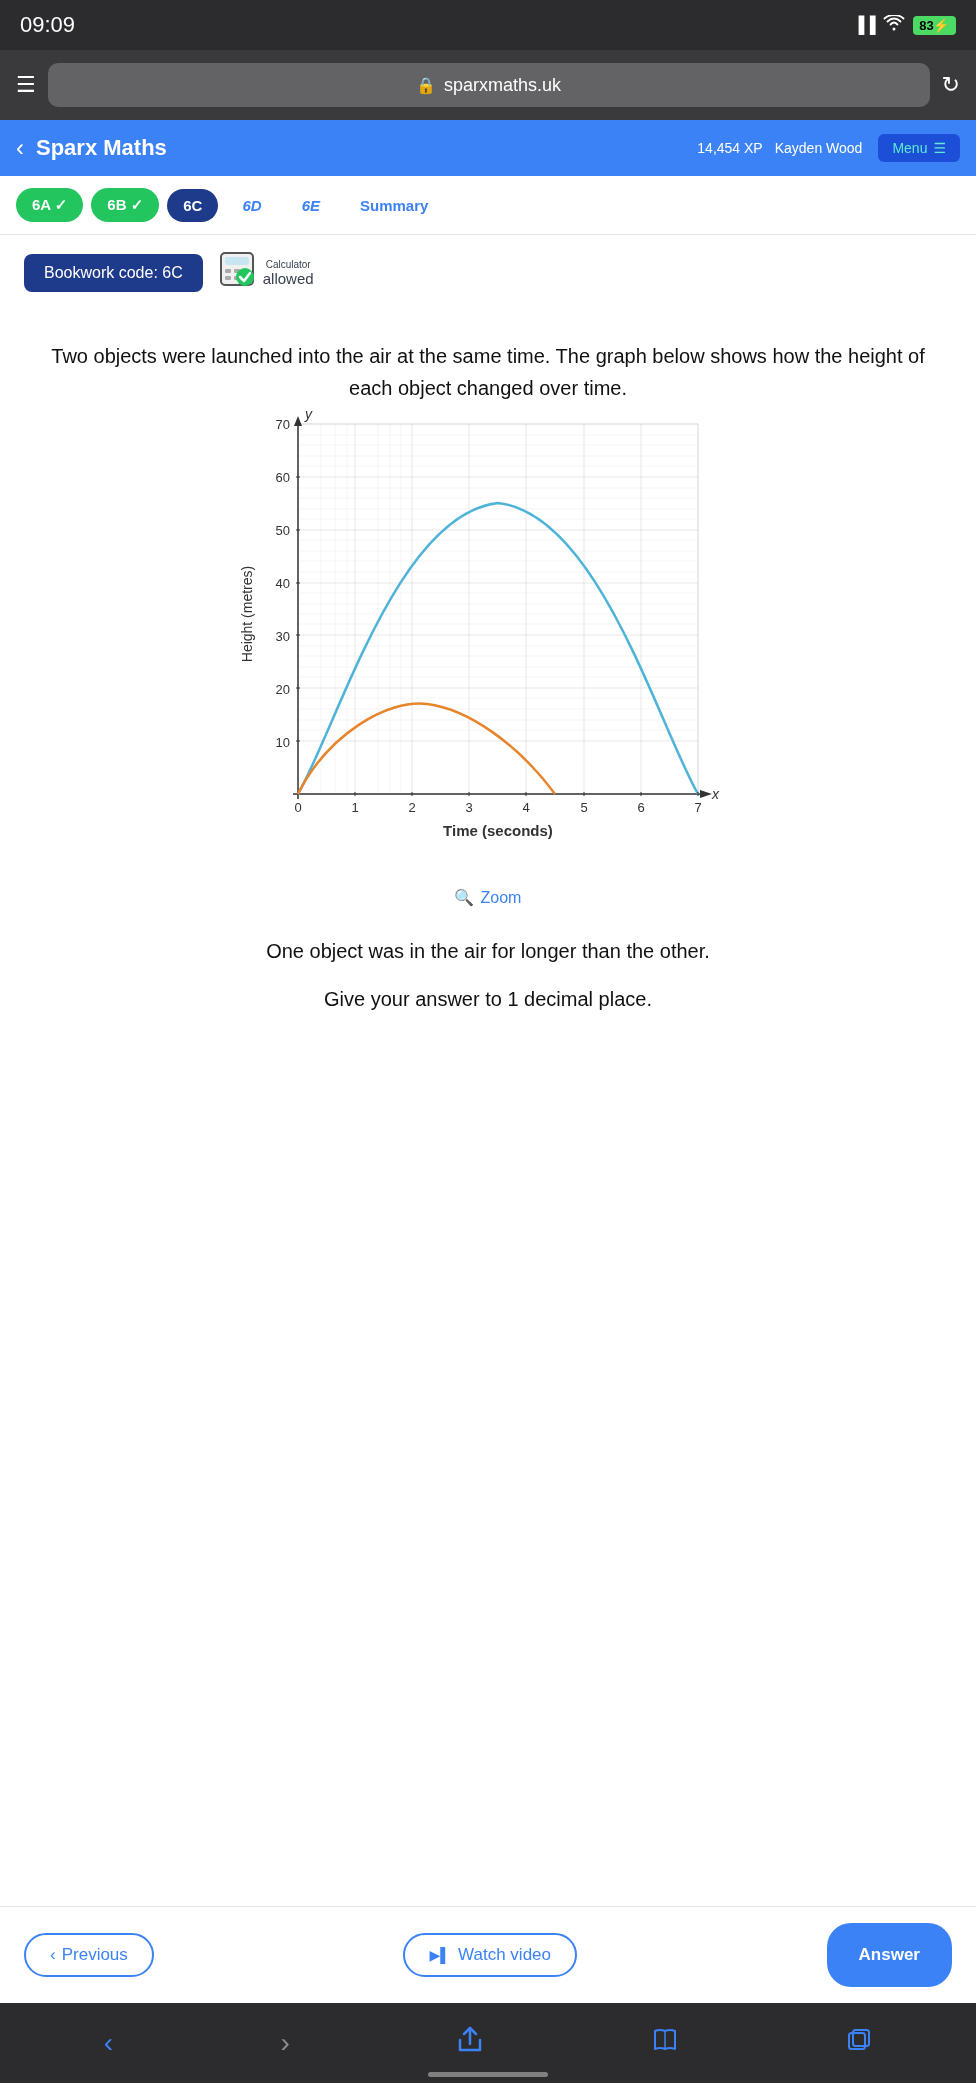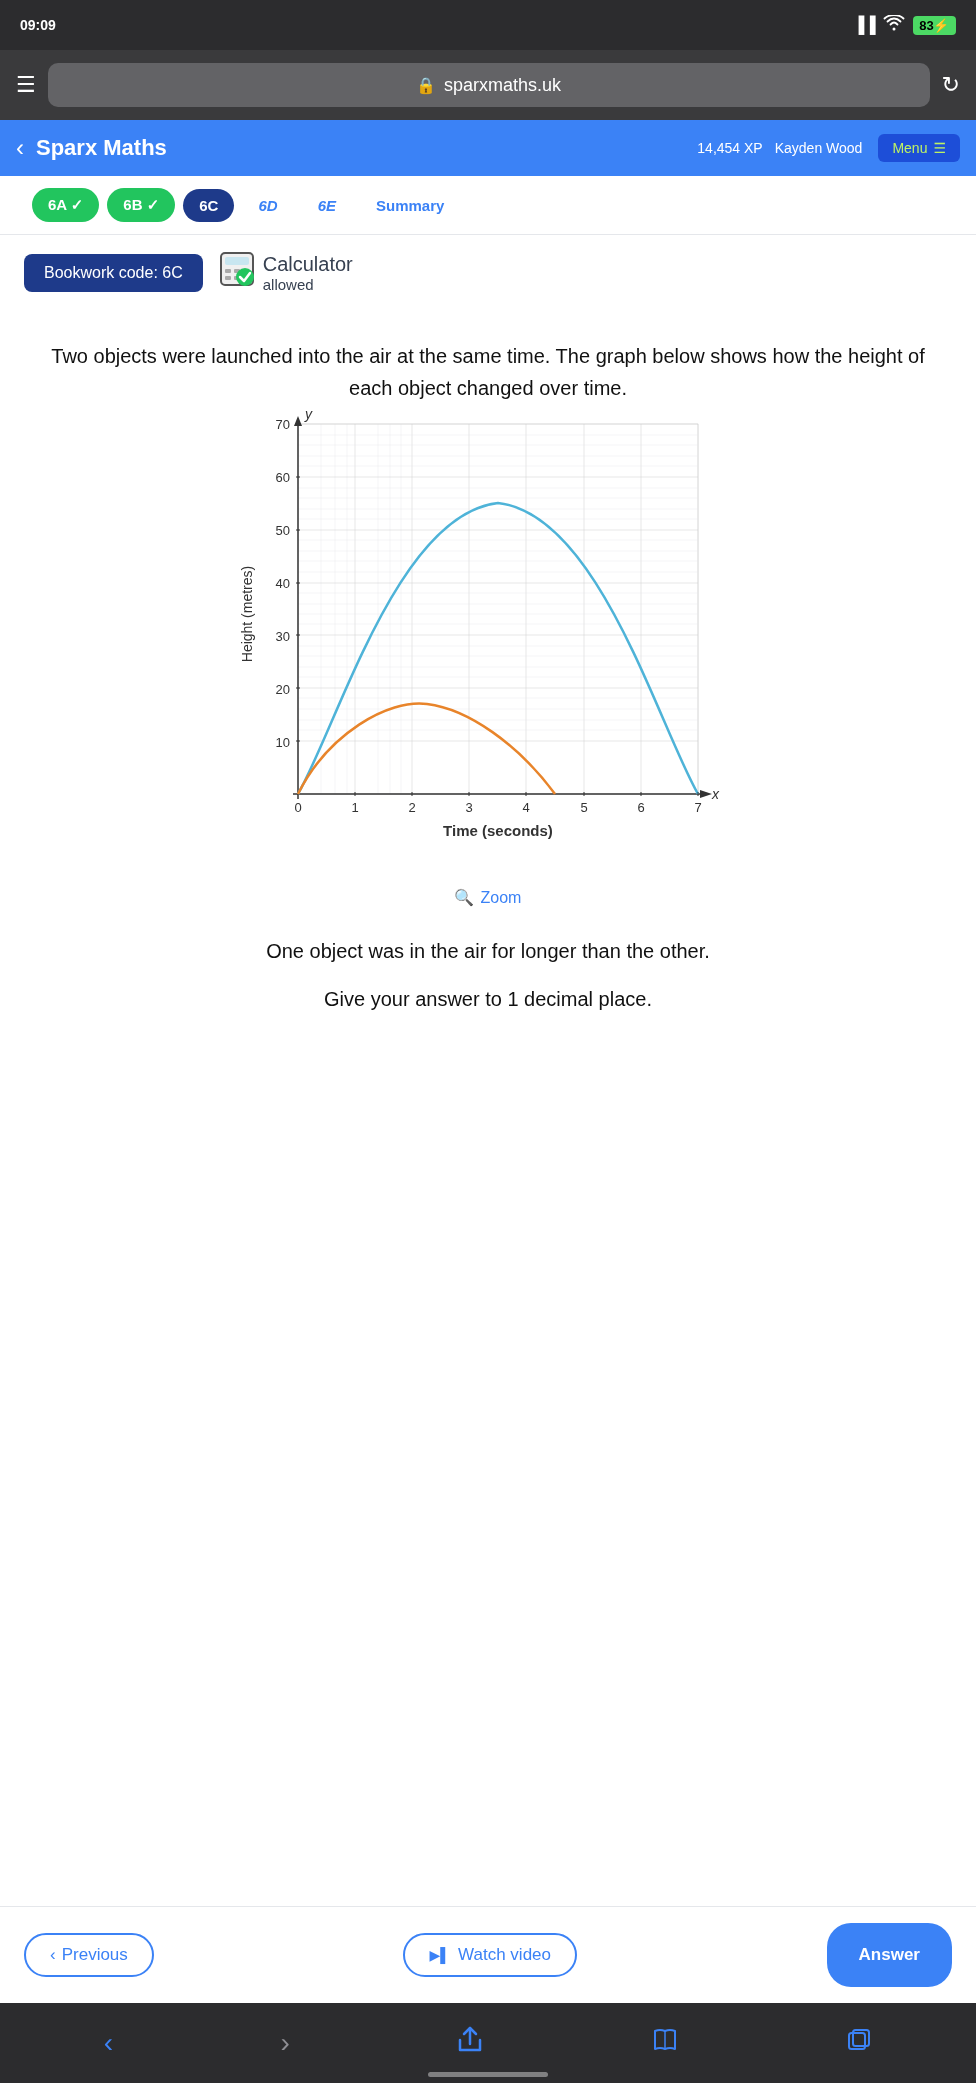--- a/index.html
+++ b/index.html
@@ -16,22 +16,22 @@
     .status-bar {
       background: #2c2c2e;
       color: #fff;
       display: flex;
       justify-content: space-between;
       align-items: center;
       padding: 8px 20px;
       height: 50px;
     }
     .status-time {
-      font-size: 14px;
-      font-weight: 700;
+      font-size: 22px;
+      font-weight: 400;
     }
     .status-icons {
       display: flex;
       align-items: center;
       gap: 8px;
     }
     .battery-badge {
       background: #4cd964;
       color: #000;
       font-size: 13px;
@@ -101,37 +101,37 @@
       font-size: 14px;
       margin-right: 12px;
     }
     .nav-user {
       color: #fff;
       font-size: 14px;
       margin-right: 16px;
     }
     .nav-menu-btn {
       background: #1d4ed8;
-      color: #bef264;
+      color: #5eead4;
       border: none;
       border-radius: 6px;
       padding: 6px 14px;
       font-size: 14px;
       display: flex;
       align-items: center;
       gap: 6px;
       cursor: pointer;
     }
 
     
     .tabs-bar {
       background: #fff;
       display: flex;
       align-items: center;
-      padding: 12px 32px;
+      padding: 12px 16px;
       gap: 8px;
       border-bottom: 1px solid #e5e7eb;
     }
     .tab {
       padding: 8px 16px;
       border-radius: 20px;
       font-size: 15px;
       font-weight: 600;
       cursor: pointer;
     }
@@ -371,21 +371,21 @@
         <rect x="24" y="18" width="6" height="4" rx="1" fill="#3b82f6"></rect>
         <rect x="6" y="25" width="6" height="4" rx="1" fill="#aaa"></rect>
         <rect x="15" y="25" width="6" height="4" rx="1" fill="#aaa"></rect>
         <rect x="24" y="25" width="6" height="4" rx="1" fill="#3b82f6"></rect>
 
         <circle cx="26" cy="26" r="9" fill="#22c55e"></circle>
         <path d="M21 26 L25 30 L31 22" stroke="white" stroke-width="2.5" stroke-linecap="round" stroke-linejoin="round" fill="none"></path>
       </svg>
     </span>
     <div>
-      <div style="font-size:20px; color:#374151;">Calculator</div>
+      <div style="font-size:10px; color:#374151;text-align:center;">Calculator</div>
       <div style="font-size:15px; color:#374151;">allowed</div>
     </div>
   </div>
 </div>
 
 <div class="main-content">
   <p class="question-text">Two objects were launched into the air at the same time. The graph below shows how the height of each object changed over time.</p>
 
   <div class="graph-container">
     <svg width="500" height="460" viewBox="0 0 500 460" xmlns="http://www.w3.org/2000/svg">

